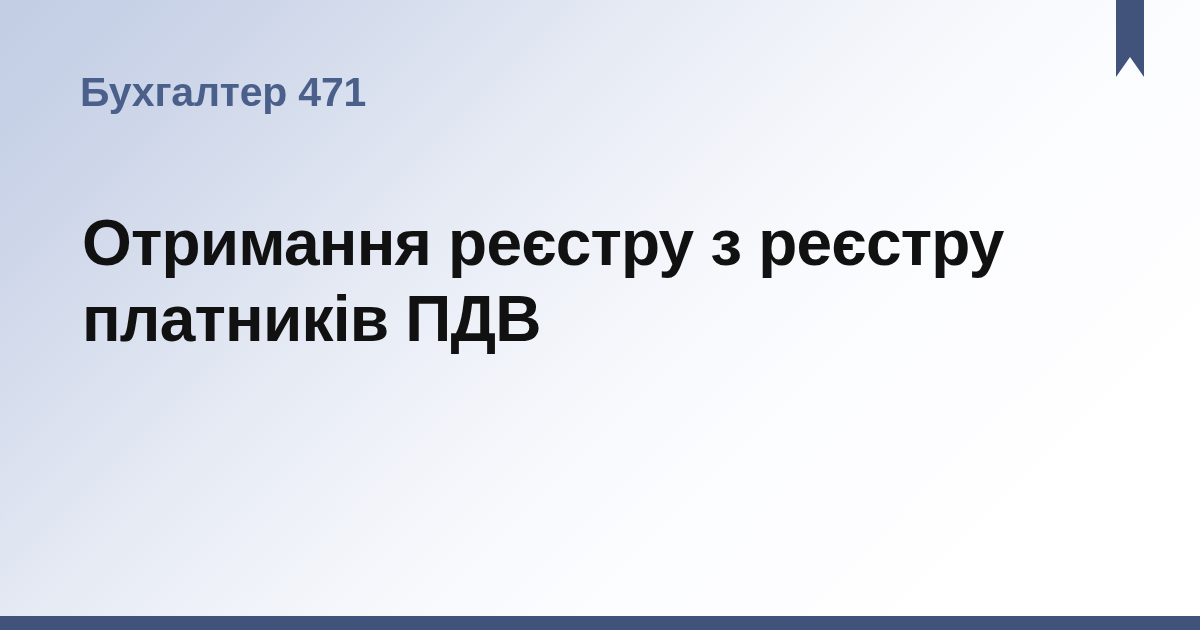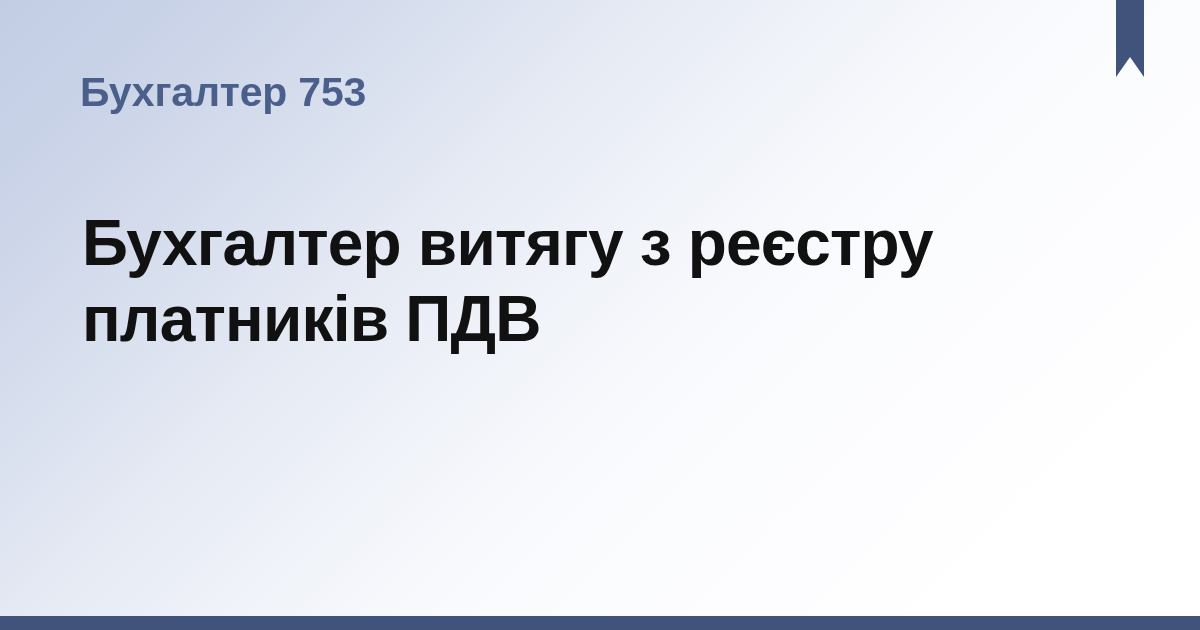--- a/index.html
+++ b/index.html
@@ -88,19 +88,19 @@
     background: #41537a;
   }
 </style>
 </head>
 <body>
 
 <div id="og-card">
 
   <div class="bookmark-ribbon"></div>
 
-  <div class="brand">Бухгалтер 753</div>
+  <div class="brand">Бухгалтер 471</div>
 
-  <h1 class="headline">Бухгалтер витягу з реєстру платників ПДВ</h1>
+  <h1 class="headline">Отримання реєстру з реєстру платників ПДВ</h1>
 
   <div class="bottom-bar"></div>
 
 </div>
 
 </body></html>

